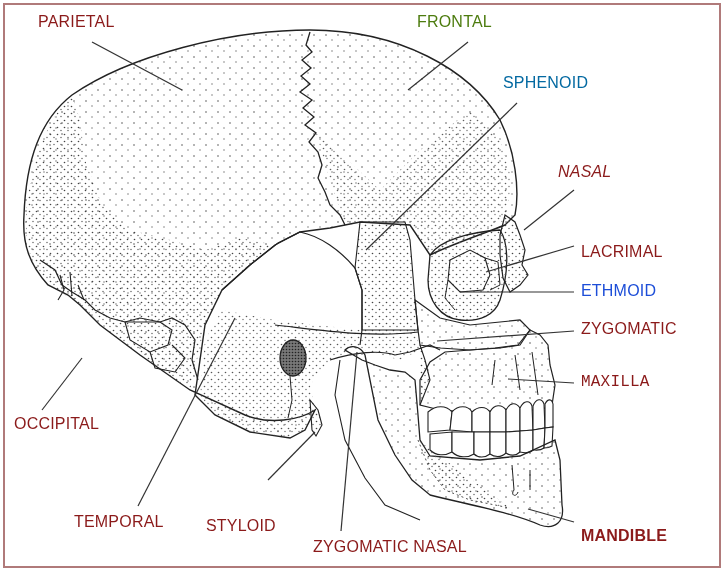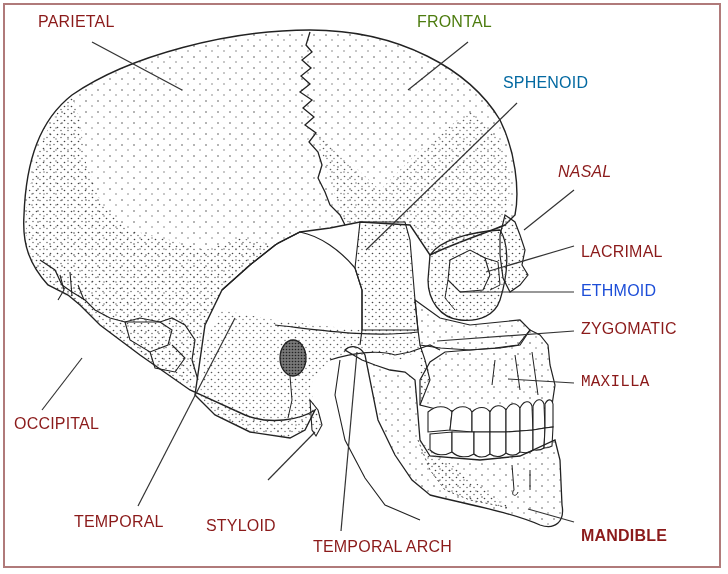--- a/index.html
+++ b/index.html
@@ -138,14 +138,14 @@
 <div class="label" style="left: 417px; top: 14px; color: #4d7c0f;">FRONTAL</div>
 <div class="label" style="left: 503px; top: 75px; color: #0369a1;">SPHENOID</div>
 <div class="label" style="left: 558px; top: 164px; color: rgb(139, 26, 26); font-style: italic;">NASAL</div>
 <div class="label" style="left: 581px; top: 244px; color: rgb(139, 26, 26);">LACRIMAL</div>
 <div class="label" style="left: 581px; top: 283px; color: #1d4ed8;">ETHMOID</div>
 <div class="label" style="left: 581px; top: 321px; color: rgb(139, 26, 26);">ZYGOMATIC</div>
 <div class="label" style="left: 581px; top: 374px; color: rgb(139, 26, 26); font-family: Liberation Mono, monospace;">MAXILLA</div>
 <div class="label" style="left: 14px; top: 416px; color: rgb(139, 26, 26);">OCCIPITAL</div>
 <div class="label" style="left: 206px; top: 490px; color: rgb(139, 26, 26); margin-top: 28px;">STYLOID</div>
 <div class="label" style="left: 74px; top: 514px; color: rgb(139, 26, 26); text-align: right;">TEMPORAL</div>
-<div class="label" style="left: 313px; top: 539px; color: rgb(139, 26, 26);">TEMPORAL ARCH</div>
+<div class="label" style="left: 313px; top: 539px; color: rgb(139, 26, 26);">ZYGOMATIC NASAL</div>
 <div class="label" style="left: 581px; top: 528px; color: rgb(139, 26, 26); font-weight: bold;">MANDIBLE</div>
 
 </body></html>

